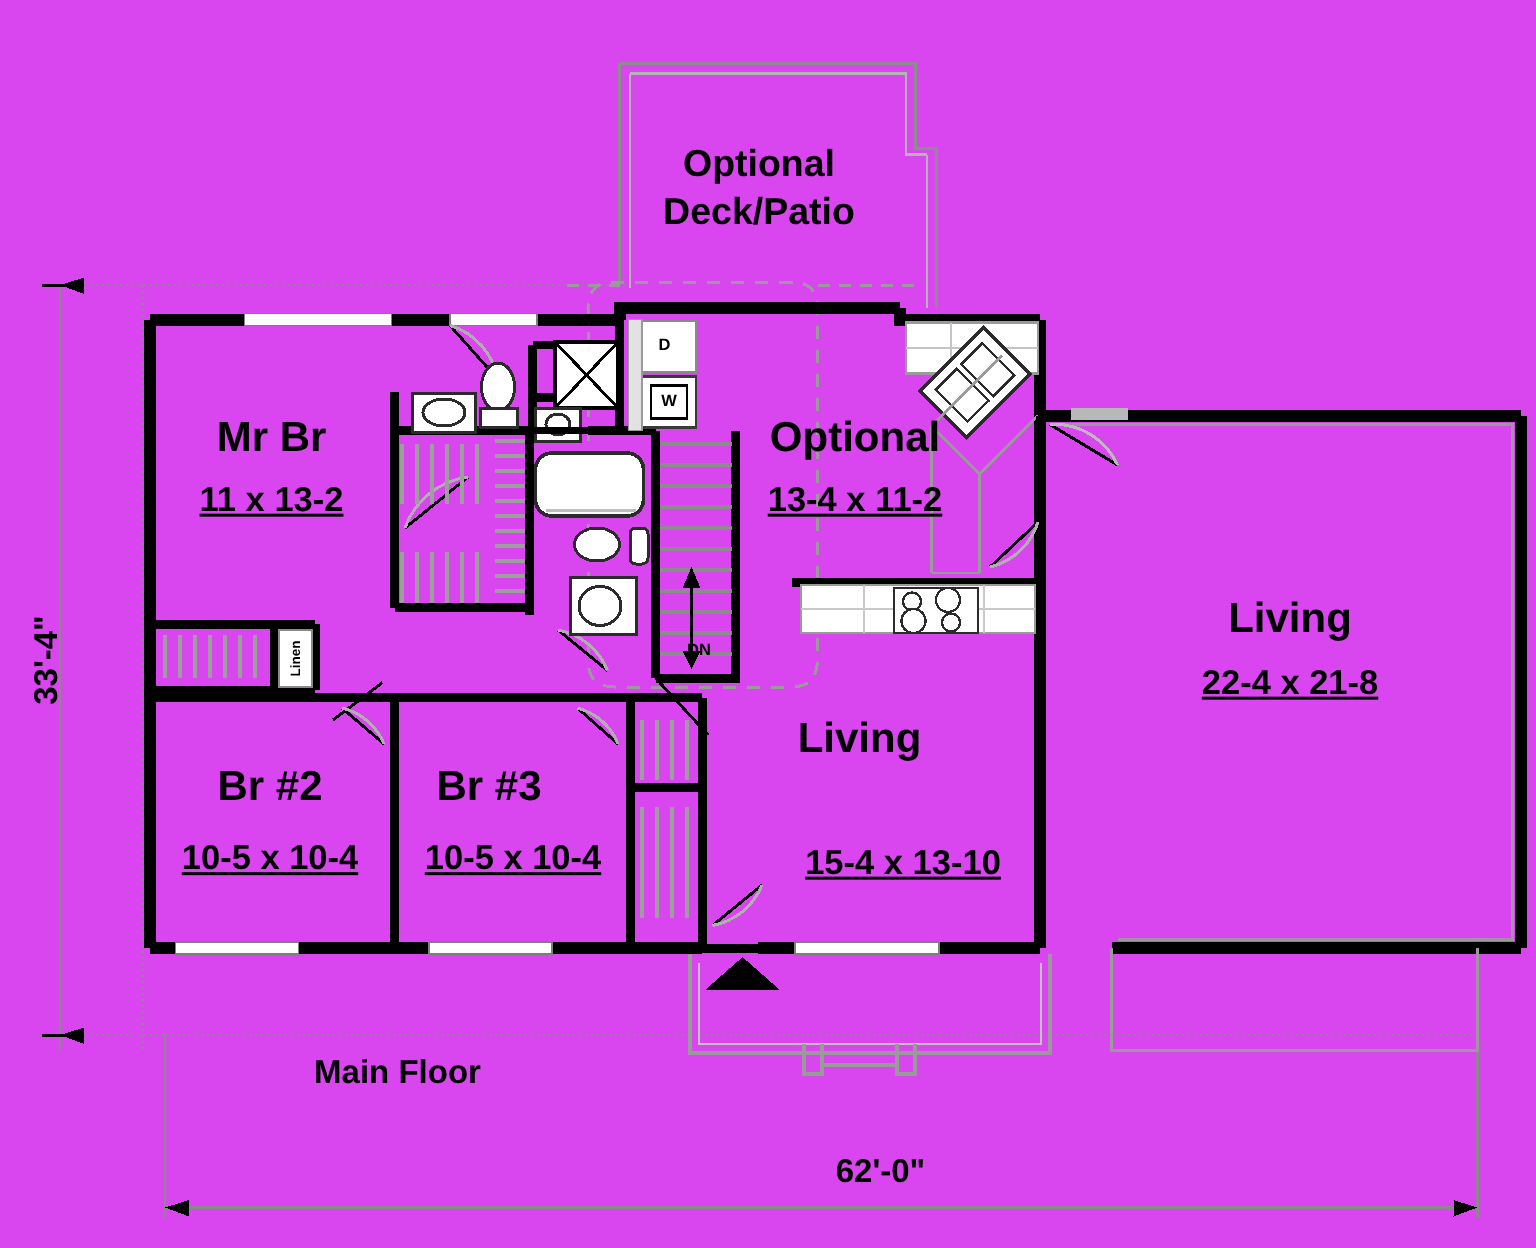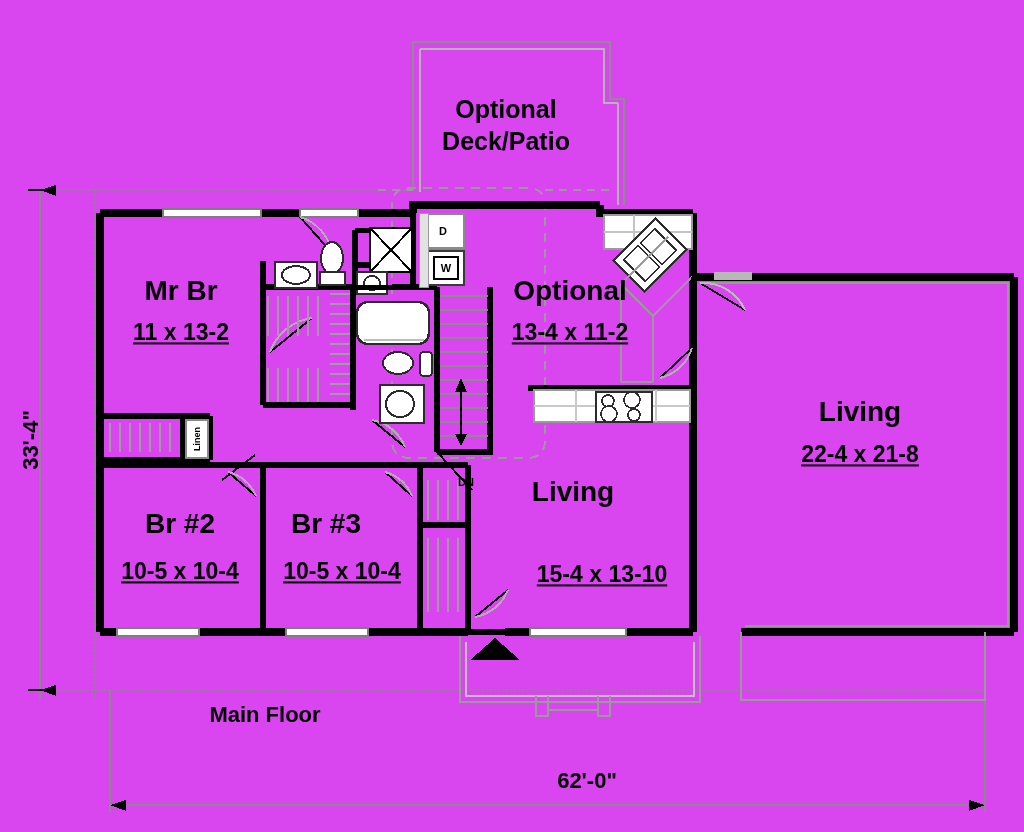--- a/index.html
+++ b/index.html
@@ -360,21 +360,21 @@
 
   <div class="lbl rm-name" style="left:573px;top:492px;">Living</div>
   <div class="lbl rm-dim" style="left:568px;top:575px;margin-left:34px;">15-4 x 13-10</div>
 
   <div class="lbl dim-text" style="left:265px;top:715px;">Main Floor</div>
 
   <div class="lbl dim-text" style="left:587px;top:781px;">62'-0"</div>
 
   <div class="lbl dim-text vert" style="left:31px;top:440px;">33'-4"</div>
 
-  <div class="lbl tiny" style="left:466px;top:434px;margin-top:48px;">DN</div>
+  <div class="lbl tiny" style="left:466px;top:434px;">DN</div>
 
   <div class="lbl tinier vert" style="left:197px;top:439px;">Linen</div>
 
   <div class="lbl tiny" style="left:446px;top:268px;">W</div>
 
   <div class="lbl tiny" style="left:443px;top:231px;">D</div>
 
 </div>
 
 </body></html>

